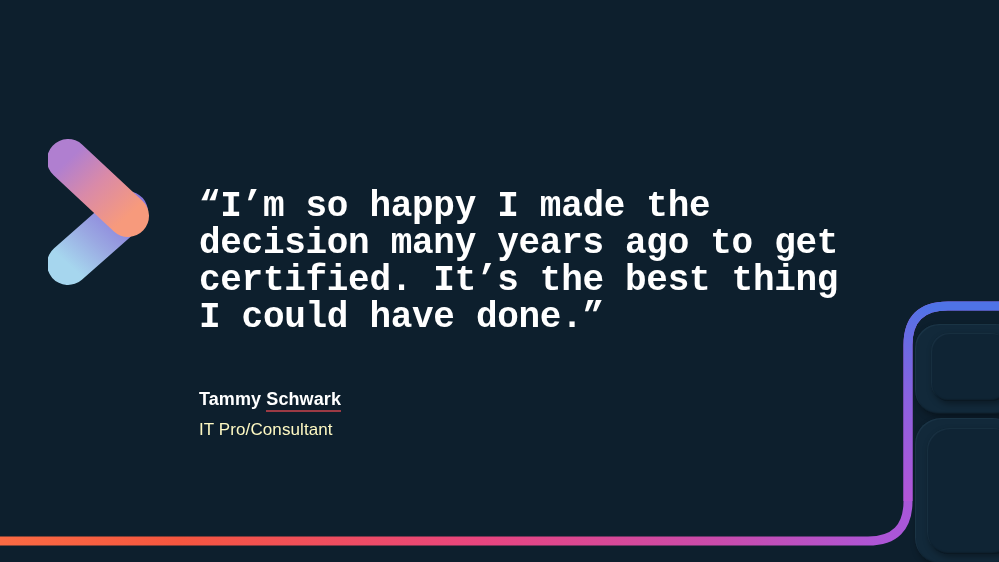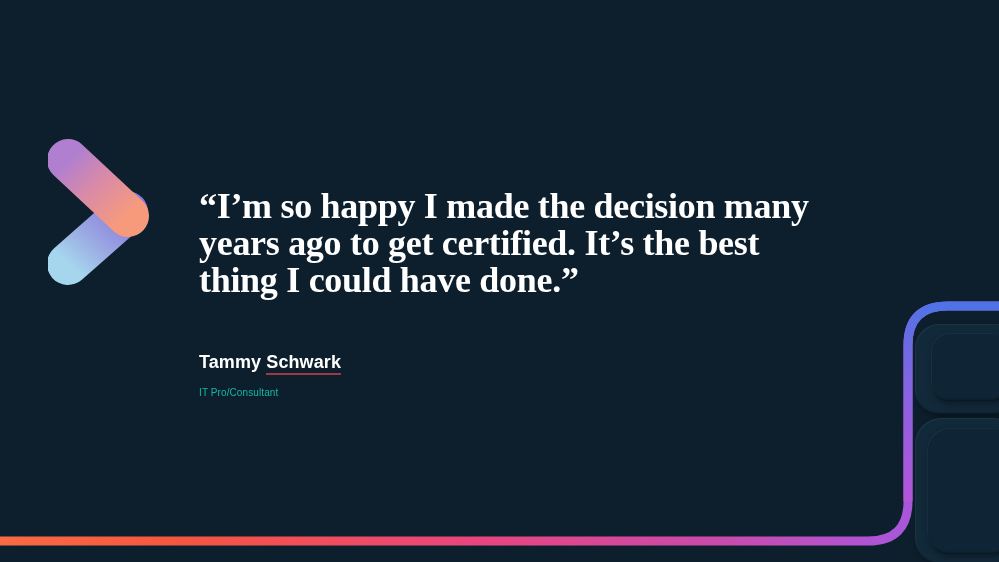--- a/index.html
+++ b/index.html
@@ -37,41 +37,41 @@
     top: 188px;
     width: 640px;
   }
   .quote {
     margin: 0;
     color: #ffffff;
     font-size: 36px;
     line-height: 37px;
     font-weight: 600;
     letter-spacing: -0.3px;
-    font-family: Liberation Serif, serif;
+    font-family: Liberation Mono, monospace;
     white-space: pre-line;
   }
   .attribution {
     margin-top: 52px;
   }
   .person-name {
     color: #ffffff;
     font-size: 18px;
     font-weight: 600;
     letter-spacing: 0.1px;
     line-height: 22px;
   }
   .misspelled {
     border-bottom: 2px solid #9b3a44;
     padding-bottom: 1px;
   }
   .person-role {
     margin-top: 10px;
-    color: #14b8a6;
-    font-size: 10px;
+    color: #fef9c3;
+    font-size: 17px;
     font-weight: 400;
     line-height: 19px;
     letter-spacing: 0.1px;
   }
 
   
   .deco-frame {
     position: absolute;
     left: 0;
     top: 0;

